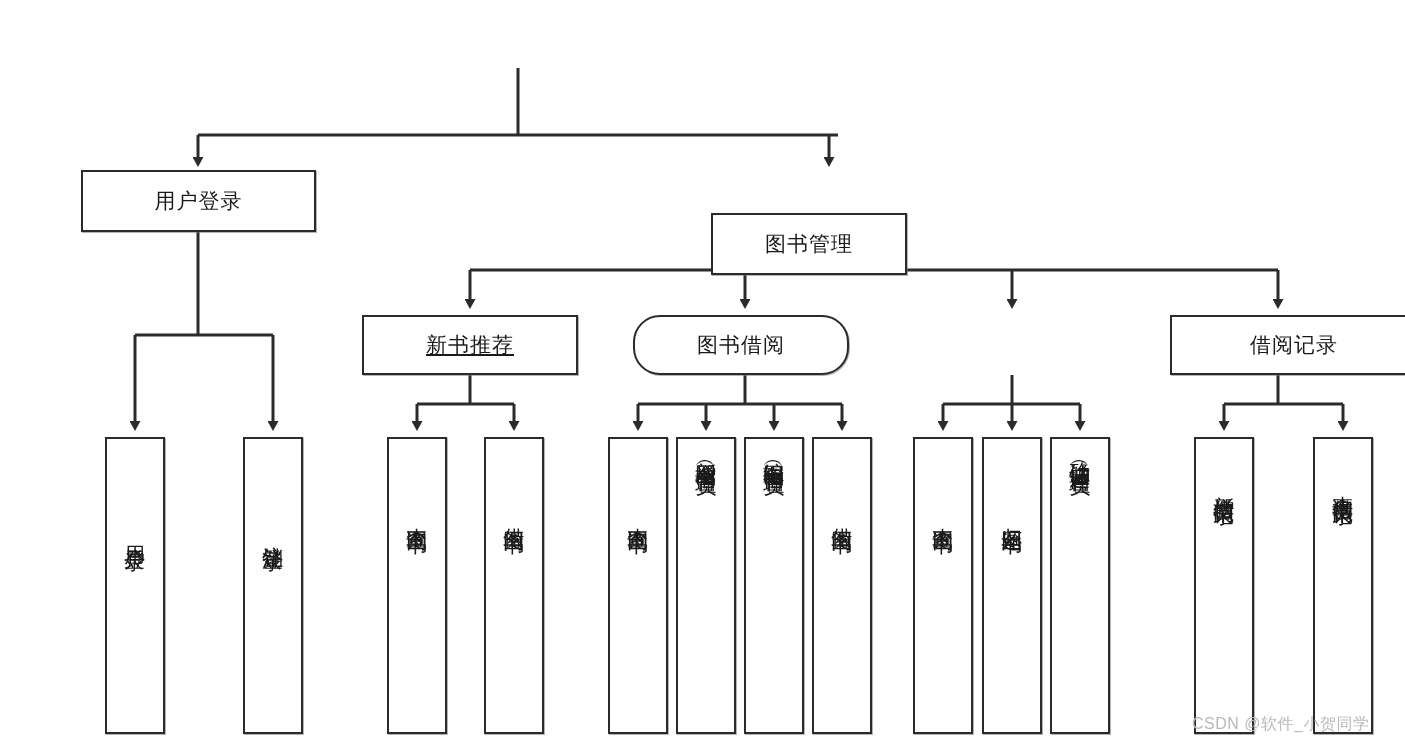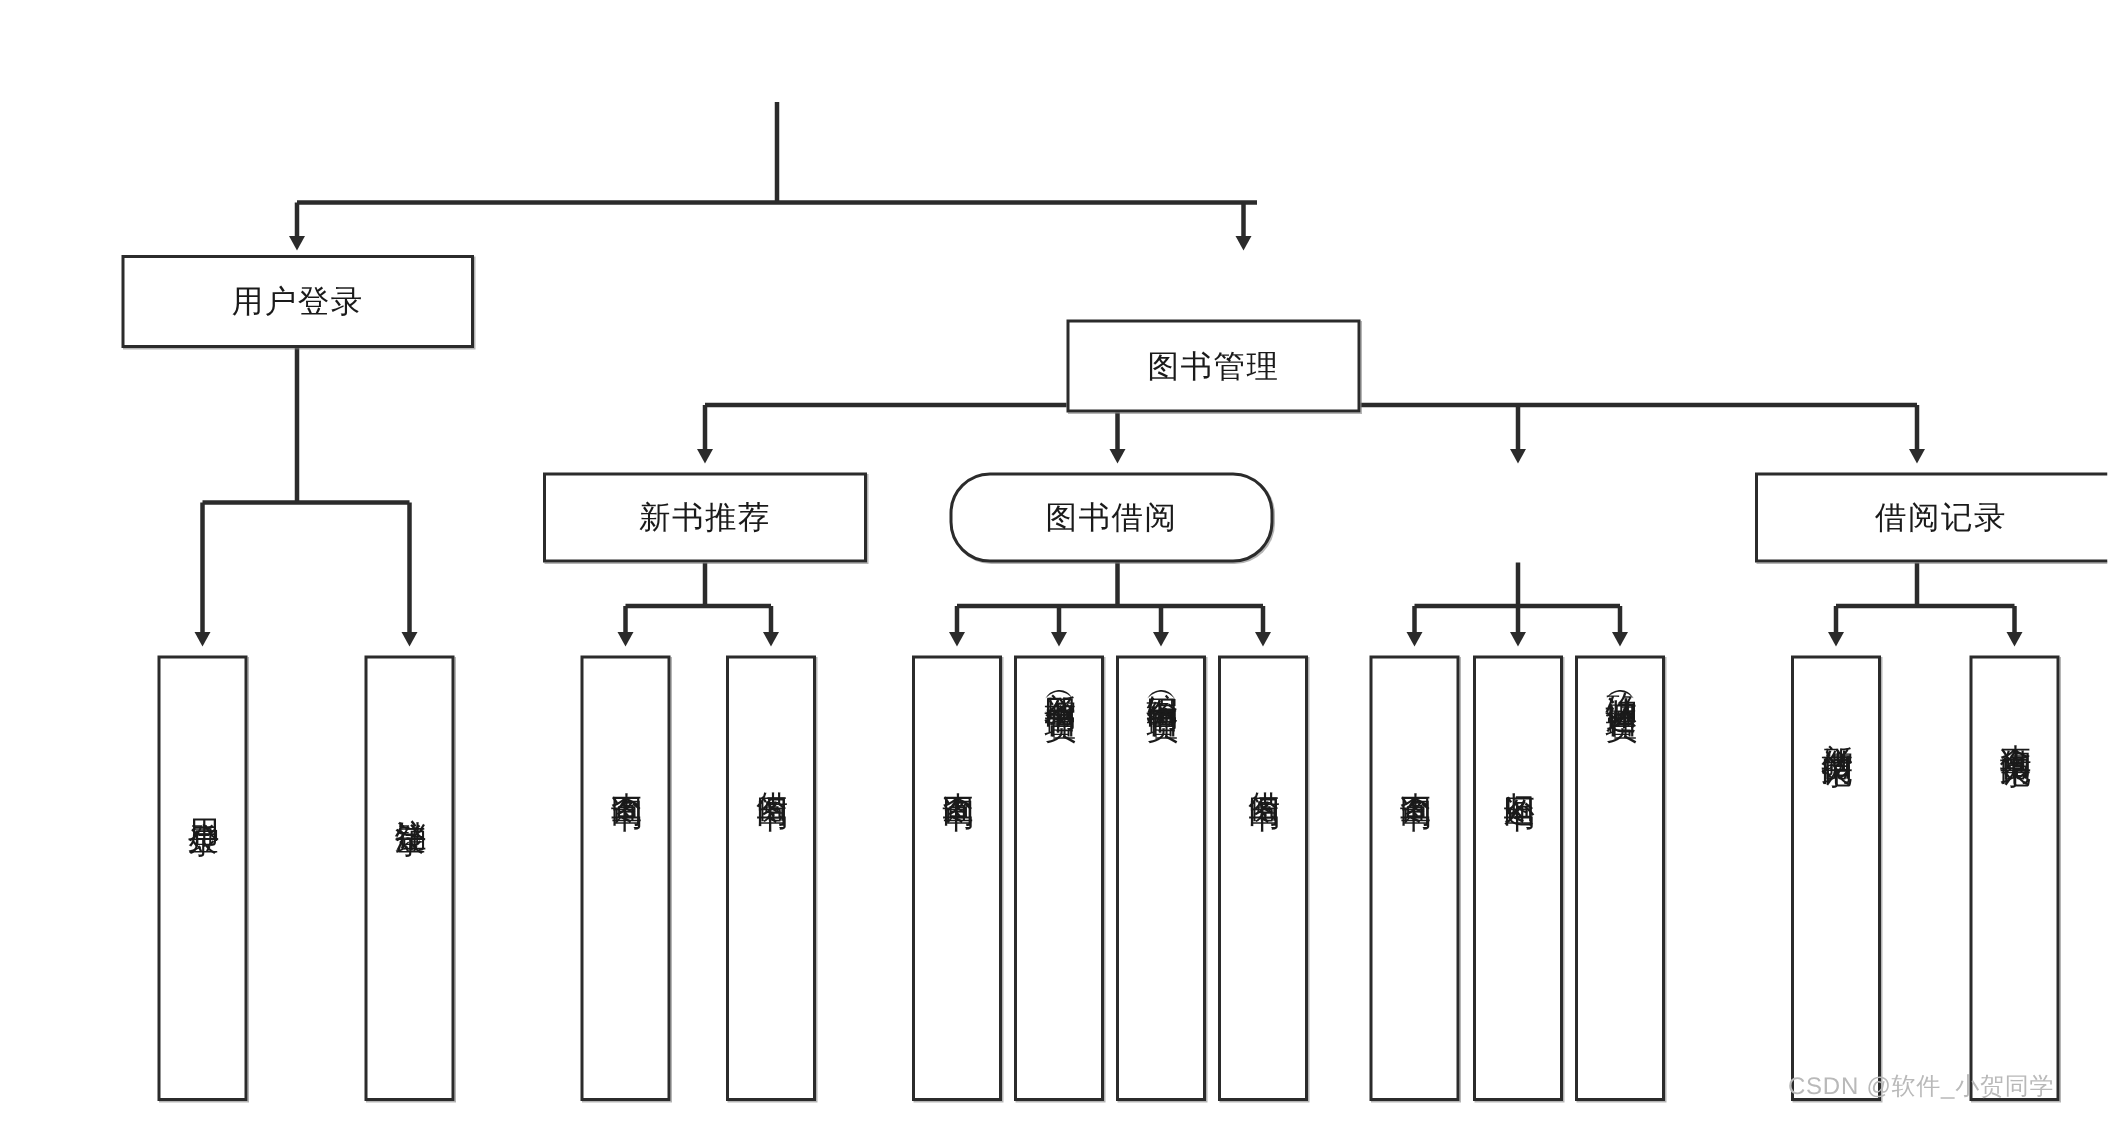--- a/index.html
+++ b/index.html
@@ -116,21 +116,21 @@
   </svg>
 
 
   <div class="node h" style="left:81px; top:170px; width:235px; height:62px;">
     <span>用户登录</span>
   </div>
   <div class="node h" style="left:711px; top:170px; width:196px; height:62px;margin-top:43px;">
     <span>图书管理</span>
   </div>
 
-  <div class="node h" style="left:362px; top:315px; width:216px; height:60px;">
+  <div class="node h" style="left:362px; top:315px; width:216px; height:60px;text-decoration:underline;">
     <span>新书推荐</span>
   </div>
   <div class="node h" style="left:633px; top:315px; width:216px; height:60px;border-radius:27px;">
     <span>图书借阅</span>
   </div>
   <div class="node h" style="left:1170px; top:315px; width:248px; height:60px;">
     <span>借阅记录</span>
   </div>
 
   <div class="node v" style="left:105px; top:437px; width:60px; height:297px; padding-top:90px;">

